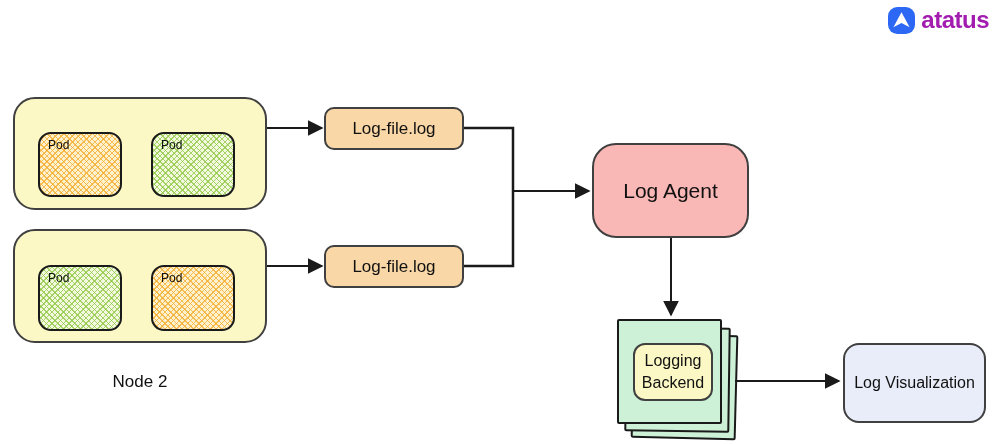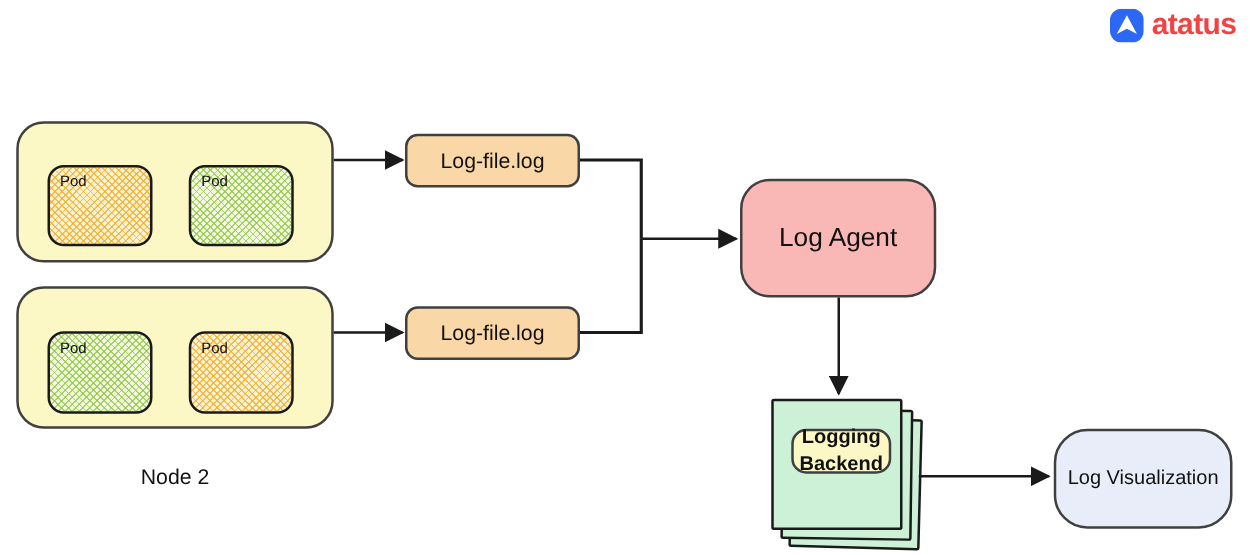--- a/index.html
+++ b/index.html
@@ -73,39 +73,39 @@
   .backend-label {
     background: #fcf8c6;
     border-radius: 12px;
     display: flex; flex-direction: column; align-items: center; justify-content: center;
     font-size: 16px; line-height: 1.35;
   }
 
   
   .log-viz {
     background: #e9edf9;
-    border-radius: 27px;
+    border-radius: 16px;
     display: flex; align-items: center; justify-content: center;
     font-size: 16px;
   }
 
   
   svg.wires { position: absolute; left: 0; top: 0; pointer-events: none; }
 
   
   .logo {
     position: absolute;
     top: 6px; right: 11px;
     display: flex; align-items: center; gap: 6px;
   }
   .logo-text {
     font-size: 24px;
     font-weight: 700;
     letter-spacing: -0.5px;
-    color: #ef4444;
+    color: #a21caf;
   }
 </style>
 </head>
 <body>
 
 <div class="canvas">
 
   <div class="box node" style="left:13px; top:77px; width:254px; height:113px;">
     <div class="node-label" style="top:141px;">Node 1</div>
   </div>
@@ -133,21 +133,21 @@
     <span>Log-file.log</span>
   </div>
 
   <div class="box log-agent" style="left:592px; top:143px; width:157px; height:95px;">
     <span>Log Agent</span>
   </div>
 
   <div class="sheet" style="position:absolute; left:632px; top:334px; width:101px; height:101px; transform:rotate(1.5deg);"></div>
   <div class="sheet" style="position:absolute; left:625px; top:327px; width:101px; height:101px; transform:rotate(0.8deg);"></div>
   <div class="sheet" style="position:absolute; left:617px; top:319px; width:101px; height:101px;"></div>
-  <div class="box backend-label" style="left:633px; top:343px; width:80px; height:36px;font-weight:bold;">
+  <div class="box backend-label" style="left:633px; top:343px; width:80px; height:58px;">
     <span>Logging</span>
     <span>Backend</span>
   </div>
 
   <div class="box log-viz" style="left:843px; top:343px; width:143px; height:80px;">
     <span>Log Visualization</span>
   </div>
 
   <svg class="wires" width="1000" height="444" viewBox="0 0 1000 444">
     <defs>

